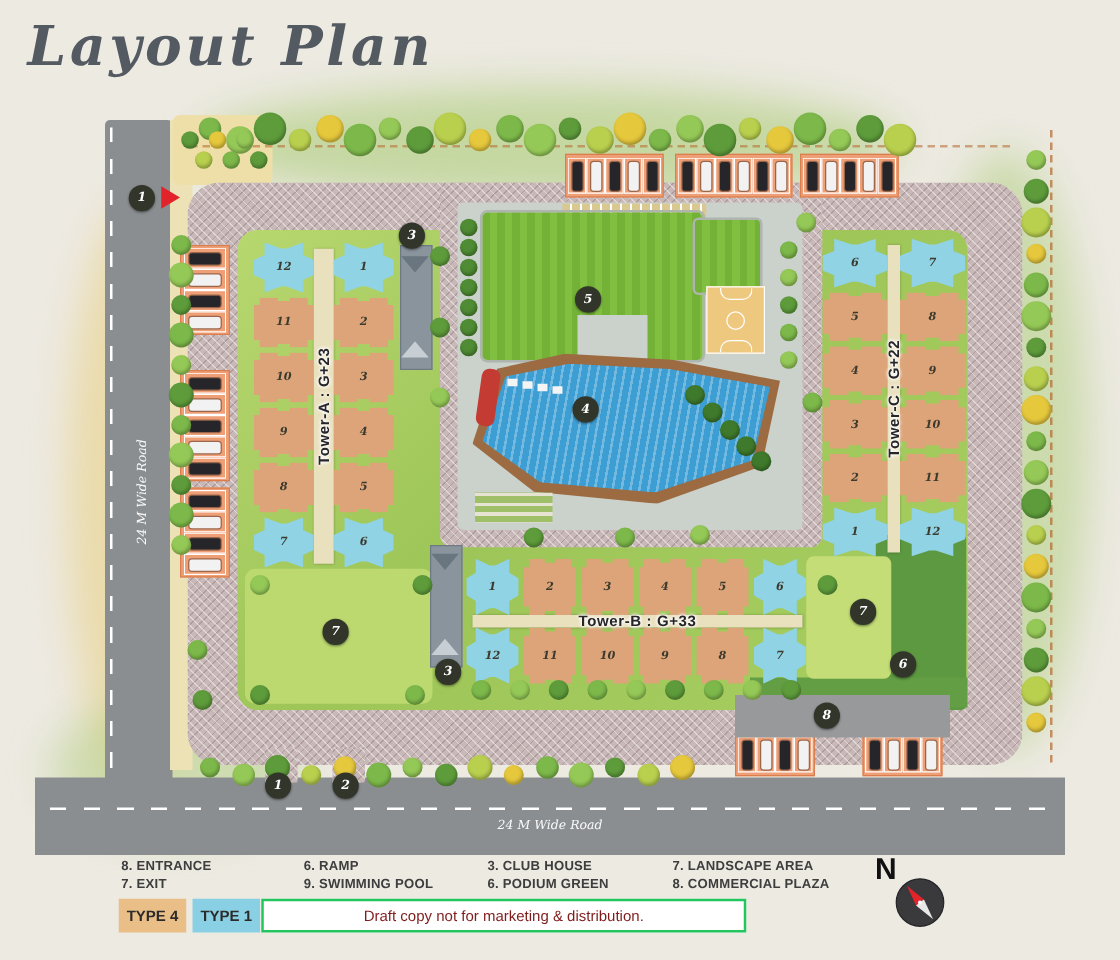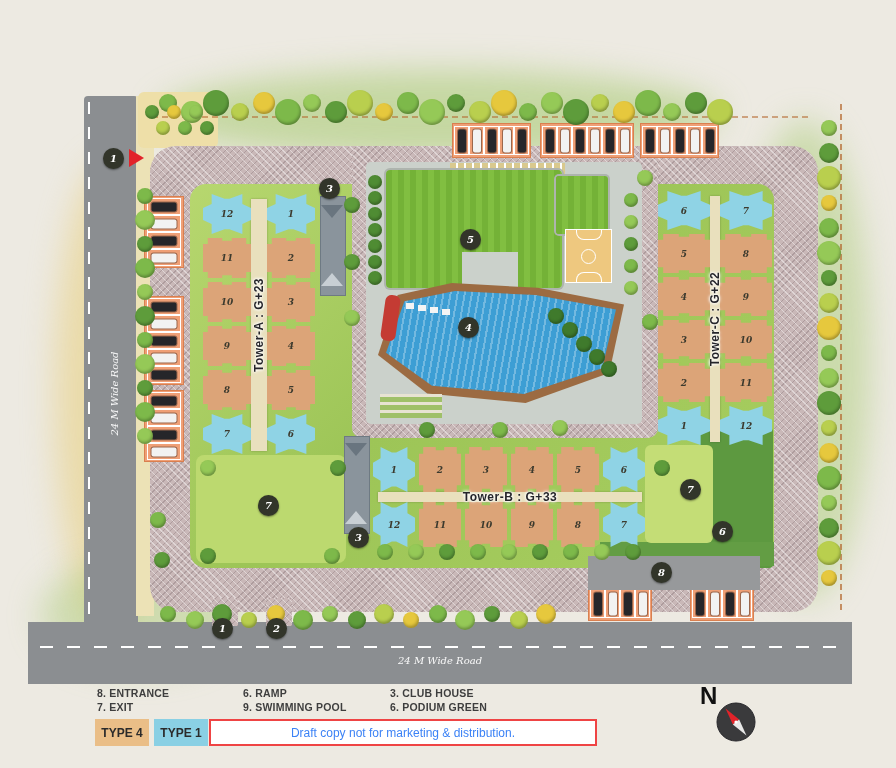--- a/index.html
+++ b/index.html
@@ -35,31 +35,32 @@
        box-shadow:0 0 0 1px rgba(0,0,0,.35)}
   .ramp{position:absolute;background:#8a949c;border:1px solid #6e7a83;z-index:14}
   .tri{position:absolute;width:0;height:0}
   .legend{position:absolute;left:97px;top:686px;display:flex}
   .legend-col div{font:700 10.5px "Liberation Sans",sans-serif;color:#3e3e3e;line-height:14px;
                   letter-spacing:.2px;white-space:nowrap}
   .types{position:absolute;left:95px;top:719px;display:flex;gap:5px}
   .type-swatch{width:54px;height:27px;display:flex;align-items:center;justify-content:center;
                font:700 12px "Liberation Sans",sans-serif;color:#2b2b2b}
   .draft{position:absolute;left:209px;top:719px;width:384px;height:23px;background:#fff;
-         border:2px solid #ef4444;display:flex;align-items:center;justify-content:center;
-         font:400 12px "Liberation Sans",sans-serif;color:#3b82f6}
+         border:2px solid #22c55e;display:flex;align-items:center;justify-content:center;
+         font:400 12px "Liberation Sans",sans-serif;color:#7f1d1d}
   .north{position:absolute;left:700px;top:682px;font:700 24px "Liberation Sans",sans-serif;color:#111}
   .court{position:absolute;background:#eec87f;border:1px solid #fff;z-index:8}
   .plaza-gray{position:absolute;background:#97999b;z-index:13}
 </style>
 </head>
 <body>
 
 <div class="page">
 
+  <div class="title">Layout Plan</div>
 
   <div class="wash" style="left:160px;top:70px;width:560px;height:90px;background:rgba(158,197,98,.5)"></div>
   <div class="wash" style="left:740px;top:120px;width:130px;height:480px;background:rgba(158,197,98,.42)"></div>
   <div class="wash" style="left:55px;top:160px;width:110px;height:470px;background:rgba(232,203,112,.5)"></div>
   <div class="wash" style="left:40px;top:560px;width:200px;height:110px;background:rgba(158,197,98,.38)"></div>
 
   <div id="plan" class="abs" style="left:0;top:0;width:896px;height:768px">
 
     <div class="abs road" style="left:84px;top:96px;width:54px;height:540px;border-radius:4px 4px 0 0"></div>
     <div class="abs dashline-v" style="left:88px;top:102px;width:2px;height:524px"></div>
@@ -427,20 +428,24 @@
         <div>7. EXIT</div>
       </div>
       <div class="legend-col" style="width: 147px;">
         <div>6. RAMP</div>
         <div>9. SWIMMING POOL</div>
       </div>
       <div class="legend-col" style="width: 148px;">
         <div>3. CLUB HOUSE</div>
         <div>6. PODIUM GREEN</div>
       </div>
+      <div class="legend-col" style="width: 170px;">
+        <div>7. LANDSCAPE AREA</div>
+        <div>8. COMMERCIAL PLAZA</div>
+      </div>
     </div>
 
   <div class="types" id="types">
       <div class="type-swatch" style="background: rgb(234, 190, 135);">TYPE 4</div>
       <div class="type-swatch" style="background: rgb(138, 208, 228);">TYPE 1</div>
     </div>
 
   <div class="draft">Draft copy not for marketing &amp; distribution.</div>
 
   <div class="north">N</div>

